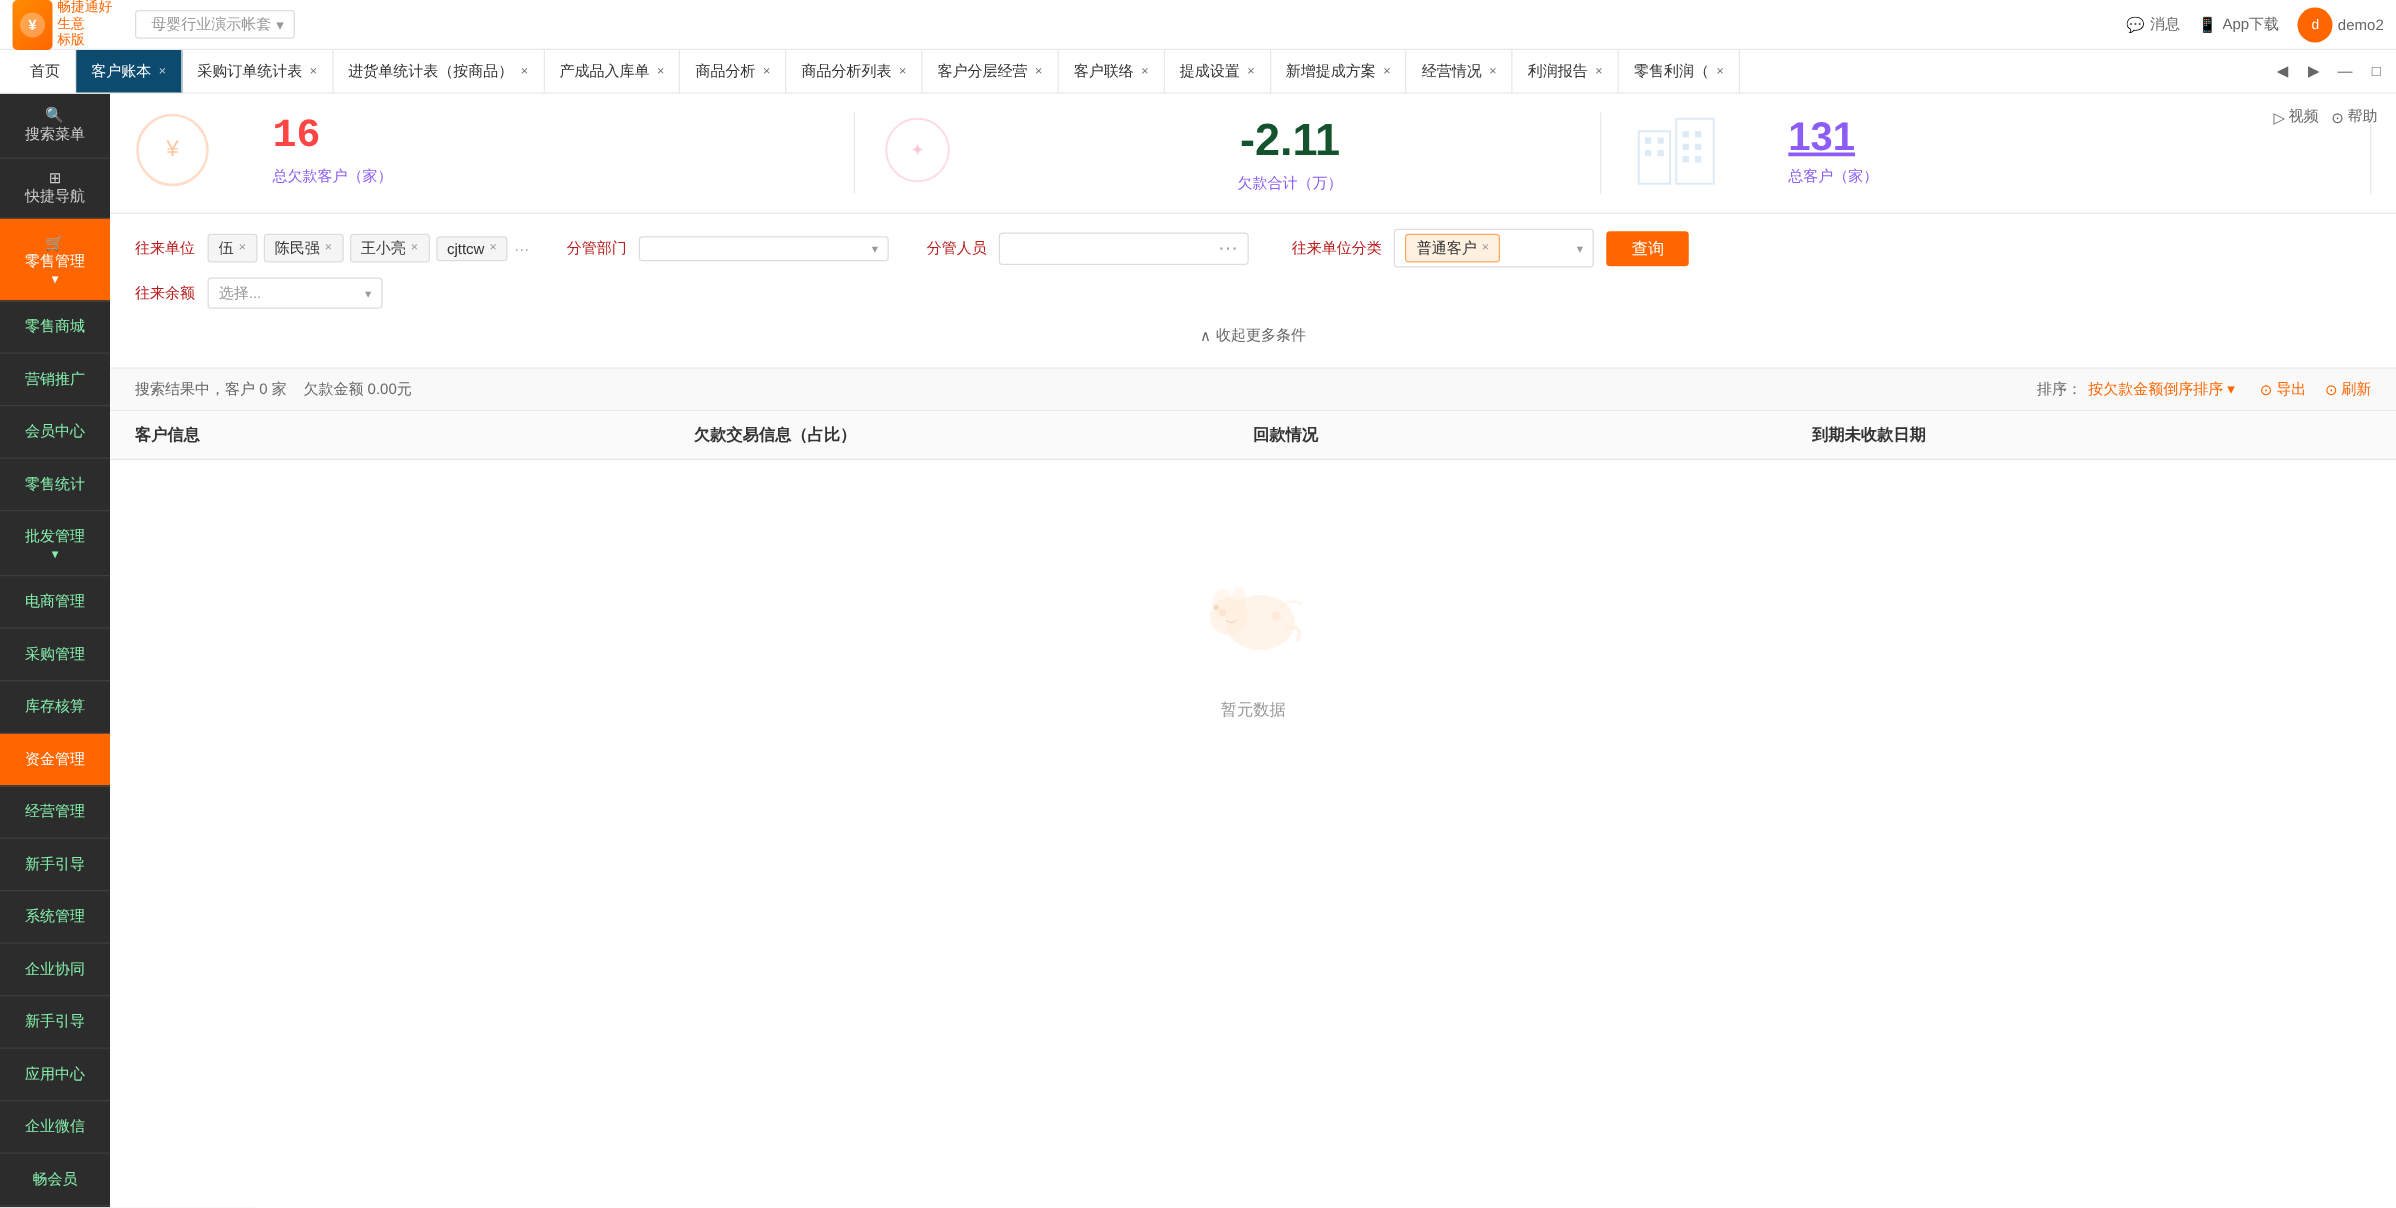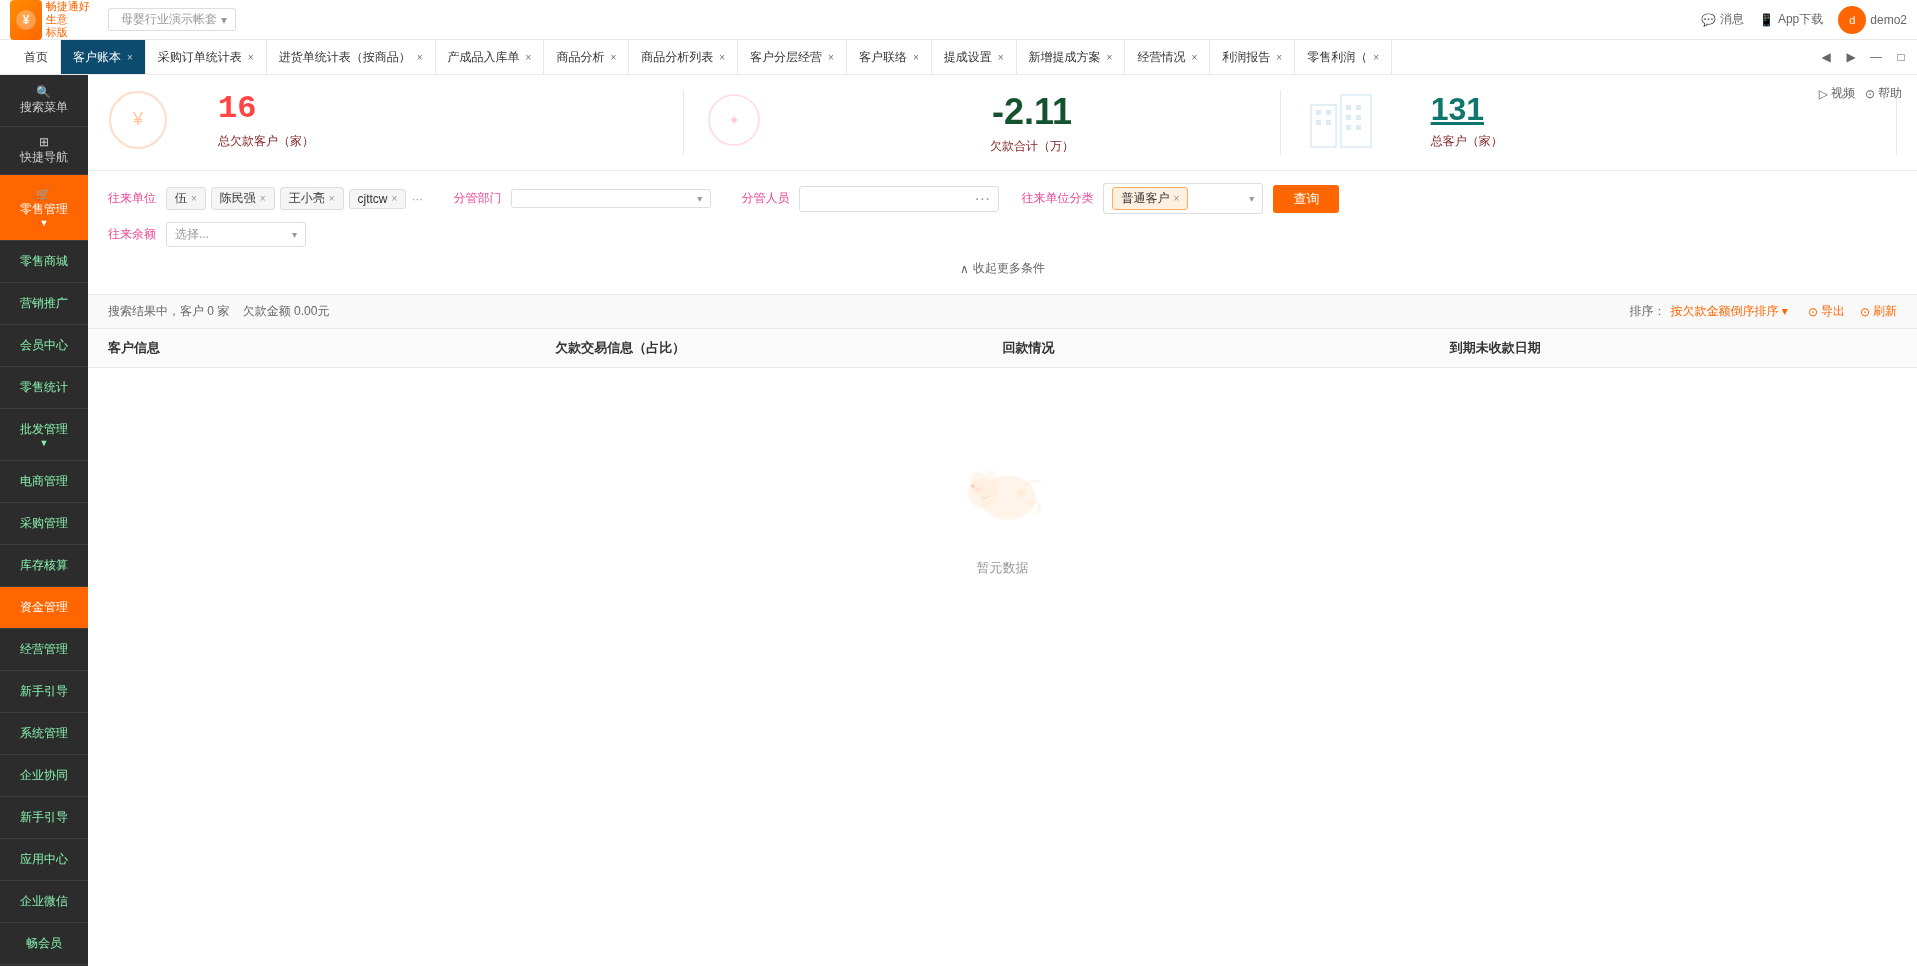--- a/index.html
+++ b/index.html
@@ -40,29 +40,29 @@
 
     
     .content { flex: 1; background: #f5f5f5; overflow-y: auto; display: flex; flex-direction: column; }
 
     
     .stats-bar { display: flex; background: #fff; padding: 15px 20px; gap: 0; border-bottom: 1px solid #e8e8e8; position: relative; }
     .stat-item { flex: 1; display: flex; flex-direction: column; align-items: flex-start; padding: 0 30px; border-right: 1px solid #e8e8e8; position: relative; }
     .stat-item:first-child { padding-left: 10px; }
     .stat-item:last-child { border-right: none; }
     .stat-value { font-size: 32px; font-weight: bold; color: #ff4444; line-height: 1.2; }
-    .stat-value.black { color: #0f766e; text-decoration: underline; }
-    .stat-label { font-size: 12px; color: #7f1d1d; margin-top: 5px; }
+    .stat-value.black { color: #8b5cf6; text-decoration: underline; }
+    .stat-label { font-size: 12px; color: #8b5cf6; margin-top: 5px; }
     .top-right-actions { position: absolute; right: 15px; top: 10px; display: flex; gap: 10px; font-size: 12px; color: #666; }
     .top-right-actions span { cursor: pointer; display: flex; align-items: center; gap: 3px; }
 
     
     .filter-area { background: #fff; padding: 12px 20px; border-bottom: 1px solid #e8e8e8; }
     .filter-row { display: flex; align-items: center; gap: 10px; margin-bottom: 8px; flex-wrap: wrap; }
-    .filter-label { font-size: 12px; color: #ec4899; white-space: nowrap; }
+    .filter-label { font-size: 12px; color: #b91c1c; white-space: nowrap; }
     .filter-tags { display: flex; align-items: center; gap: 5px; flex-wrap: wrap; }
     .filter-tag { display: flex; align-items: center; background: #f5f5f5; border: 1px solid #ddd; border-radius: 3px; padding: 2px 8px; font-size: 12px; color: #333; gap: 4px; }
     .filter-tag .tag-close { cursor: pointer; color: #999; font-size: 10px; }
     .filter-more { font-size: 12px; color: #999; cursor: pointer; }
     .filter-select { display: flex; align-items: center; border: 1px solid #ddd; border-radius: 3px; padding: 3px 8px; font-size: 12px; color: #333; min-width: 120px; cursor: pointer; background: #fff; gap: 5px; }
     .filter-select-wide { min-width: 200px; }
     .filter-ellipsis { font-size: 16px; color: #999; cursor: pointer; }
     .collapse-btn { display: flex; align-items: center; justify-content: center; width: 100%; padding: 5px; font-size: 12px; color: #666; cursor: pointer; gap: 4px; }
     .query-btn { background: #ff6600; color: #fff; border: none; padding: 5px 20px; border-radius: 3px; font-size: 13px; cursor: pointer; }
 
@@ -356,21 +356,21 @@
             <span style="flex:1; color:#999;"></span>
             <span class="chevron">▾</span>
           </div>
 
           <span class="filter-label" style="margin-left:20px;">分管人员</span>
           <div class="filter-select filter-select-wide">
             <span style="flex:1; color:#999;"></span>
             <span class="filter-ellipsis">···</span>
           </div>
 
-          <span class="filter-label" style="margin-left:12px;font-family:Liberation Mono, monospace;">往来单位分类</span>
+          <span class="filter-label" style="margin-left:24px;font-family:Liberation Mono, monospace;">往来单位分类</span>
           <div class="filter-select" style="min-width:160px;">
             <div class="filter-tag" style="margin:0; background:#fff0e0; border-color:#ffaa66;">
               <span>普通客户</span>
               <span class="tag-close">×</span>
             </div>
             <span class="chevron" style="margin-left:auto;">▾</span>
           </div>
 
           <button class="query-btn">查询</button>
         </div>

